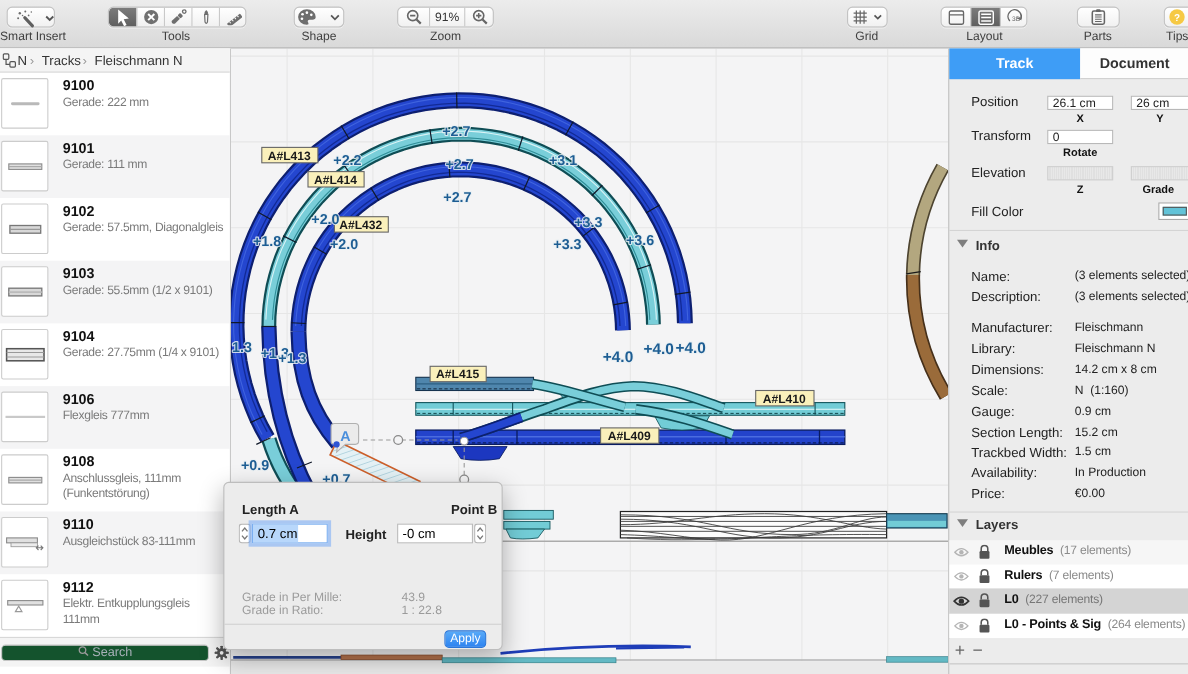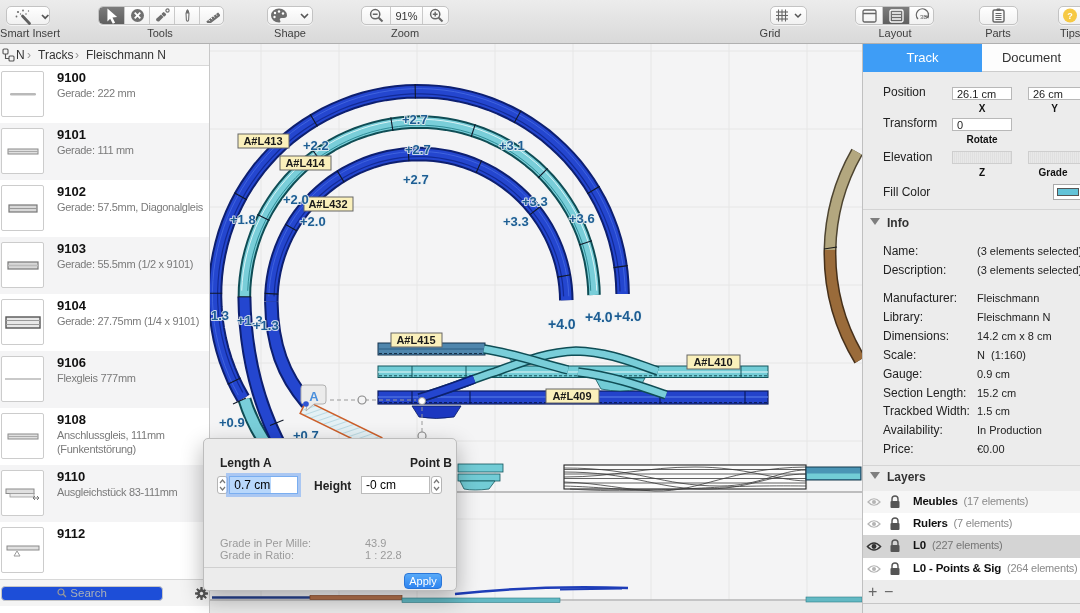--- a/index.html
+++ b/index.html
@@ -17,25 +17,25 @@
 
 #sidebar { position:absolute; left:0; top:44px; width:210px; height:569px; background:#fff; border-right:1px solid #c8c8c8; overflow:hidden; }
 #crumb { position:absolute; left:0; top:0; width:100%; height:22px; background:#f4f4f4; border-bottom:1px solid #d8d8d8;
   font-size:12px; color:#333; line-height:22px; white-space:nowrap; }
 .row { position:absolute; left:0; width:209px; height:57px; }
 .row.alt { background:#f4f4f5; }
 .thumb { position:absolute; left:1px; top:5px; width:43px; height:46px; background:#fff; border:1px solid #ccc; border-radius:2px; }
 .rtitle { position:absolute; left:57px; top:4px; font-size:13px; font-weight:bold; color:#111; }
 .rdesc { position:absolute; left:57px; top:20px; font-size:11px; color:#7a7a7a; line-height:14px; white-space:nowrap; letter-spacing:-0.3px; }
 #searchbar { position:absolute; left:0; top:535px; width:209px; height:27px; background:#f4f4f4; border-top:1px solid #d8d8d8; }
-#searchfield { position:absolute; left:1px; top:6px; width:162px; height:15px; background:#1d4ed8; border:1px solid #c6c6c6; border-radius:4px;
+#searchfield { position:absolute; left:1px; top:6px; width:189px; height:15px; background:#14532d; border:1px solid #c6c6c6; border-radius:4px;
   font-size:11.5px; color:#a8b0b8; text-align:center; line-height:13px; }
 
 #inspector { position:absolute; left:862px; top:44px; width:218px; height:569px; background:#ececec; border-left:1px solid #c0c0c0; }
-.tab { position:absolute; top:0; height:28px; font-size:13px; font-weight:normal; text-align:center; line-height:28px; }
+.tab { position:absolute; top:0; height:28px; font-size:13px; font-weight:bold; text-align:center; line-height:28px; }
 .ilabel { position:absolute; left:20px; font-size:12px; color:#222; }
 .ivalue { position:absolute; left:114px; font-size:11px; color:#222; white-space:nowrap; }
 .ifield { position:absolute; height:13px; background:#fff; border:1px solid #b8b8b8; font-size:11px; color:#222; padding-left:4px; line-height:12px; }
 .ifield.dis { background:repeating-linear-gradient(90deg,#e8e8e8 0 1px,#e0e0e0 1px 2px); border-color:#cecece; }
 .flabel { position:absolute; font-size:10px; font-weight:bold; color:#111; text-align:center; }
 .isep { position:absolute; left:0; width:218px; height:1px; background:#d4d4d4; }
 .shead { position:absolute; left:24px; font-size:12px; font-weight:bold; color:#333; }
 .tri { position:absolute; width:0; height:0; border-left:5px solid transparent; border-right:5px solid transparent; border-top:7px solid #7e7e7e; }
 .lrow { position:absolute; left:0; width:218px; height:22px; }
 .lname { position:absolute; left:50px; top:4px; font-size:11.5px; font-weight:bold; color:#111; white-space:nowrap; letter-spacing:-0.2px;text-align:right; }
@@ -375,21 +375,21 @@
           <line x1="5" y1="5" x2="17" y2="5"></line>
             <line x1="5" y1="8.5" x2="17" y2="8.5"></line>
             <line x1="5" y1="12" x2="17" y2="12"></line>
           <line x1="7.5" y1="2.5" x2="7.5" y2="14.5"></line>
             <line x1="11" y1="2.5" x2="11" y2="14.5"></line>
             <line x1="14.5" y1="2.5" x2="14.5" y2="14.5"></line>
         </g>
         <path d="M 24,7 l 3,3 l 3,-3" stroke="#555" stroke-width="1.5" fill="none"></path>
       </svg>
     </div>
-    <div class="tlabel" style="left:740px; width:60px;">Grid</div>
+    <div class="tlabel" style="left:758px; width:60px;">Grid</div>
 
     <div class="tbtn" style="left:855px; width:79px; overflow:hidden;">
       <div class="seg" style="left:0; width:26px;">
         <svg width="15" height="14" viewBox="0 0 15 14">
             <rect x="1" y="1" width="13" height="12" rx="1.5" fill="none" stroke="#666" stroke-width="1.3"></rect>
             <line x1="1" y1="4.5" x2="14" y2="4.5" stroke="#666" stroke-width="1.3"></line>
           </svg>
       </div>
       <div class="sep" style="left:26px;"></div>
       <div class="seg sel" style="left:27px; width:26px;">
@@ -510,20 +510,21 @@
           </svg></div>
       <div class="rtitle">9110</div>
         <div class="rdesc">Ausgleichstück 83-111mm</div>
     </div>
     <div class="row" style="top:478px;">
       <div class="thumb"><svg width="41" height="44">
             <rect x="5" y="18" width="32" height="4" fill="#e0e0e0" stroke="#8a8a8a" stroke-width="1"></rect>
             <path d="M 12,28 l 3,-5 l 3,5 z" fill="none" stroke="#9a9a9a" stroke-width="1"></path>
           </svg></div>
       <div class="rtitle">9112</div>
+        <div class="rdesc">Elektr. Entkupplungsgleis<br>111mm</div>
     </div>
     <div id="searchbar">
       <div id="searchfield"><svg width="10" height="10" viewBox="0 0 10 10" style="vertical-align:-1px;">
             <circle cx="4" cy="4" r="3" fill="none" stroke="#9a9a9a" stroke-width="1.2"></circle>
             <line x1="6.3" y1="6.3" x2="9" y2="9" stroke="#9a9a9a" stroke-width="1.3"></line>
           </svg> Search</div>
       <svg width="13" height="13" viewBox="0 0 13 13" style="position:absolute;left:195px;top:7px;">
           <g fill="#555">
             <rect x="5.6" y="0" width="1.8" height="13" transform="rotate(0 6.5 6.5)" rx="0.6"></rect>
             <rect x="5.6" y="0" width="1.8" height="13" transform="rotate(45 6.5 6.5)" rx="0.6"></rect>

